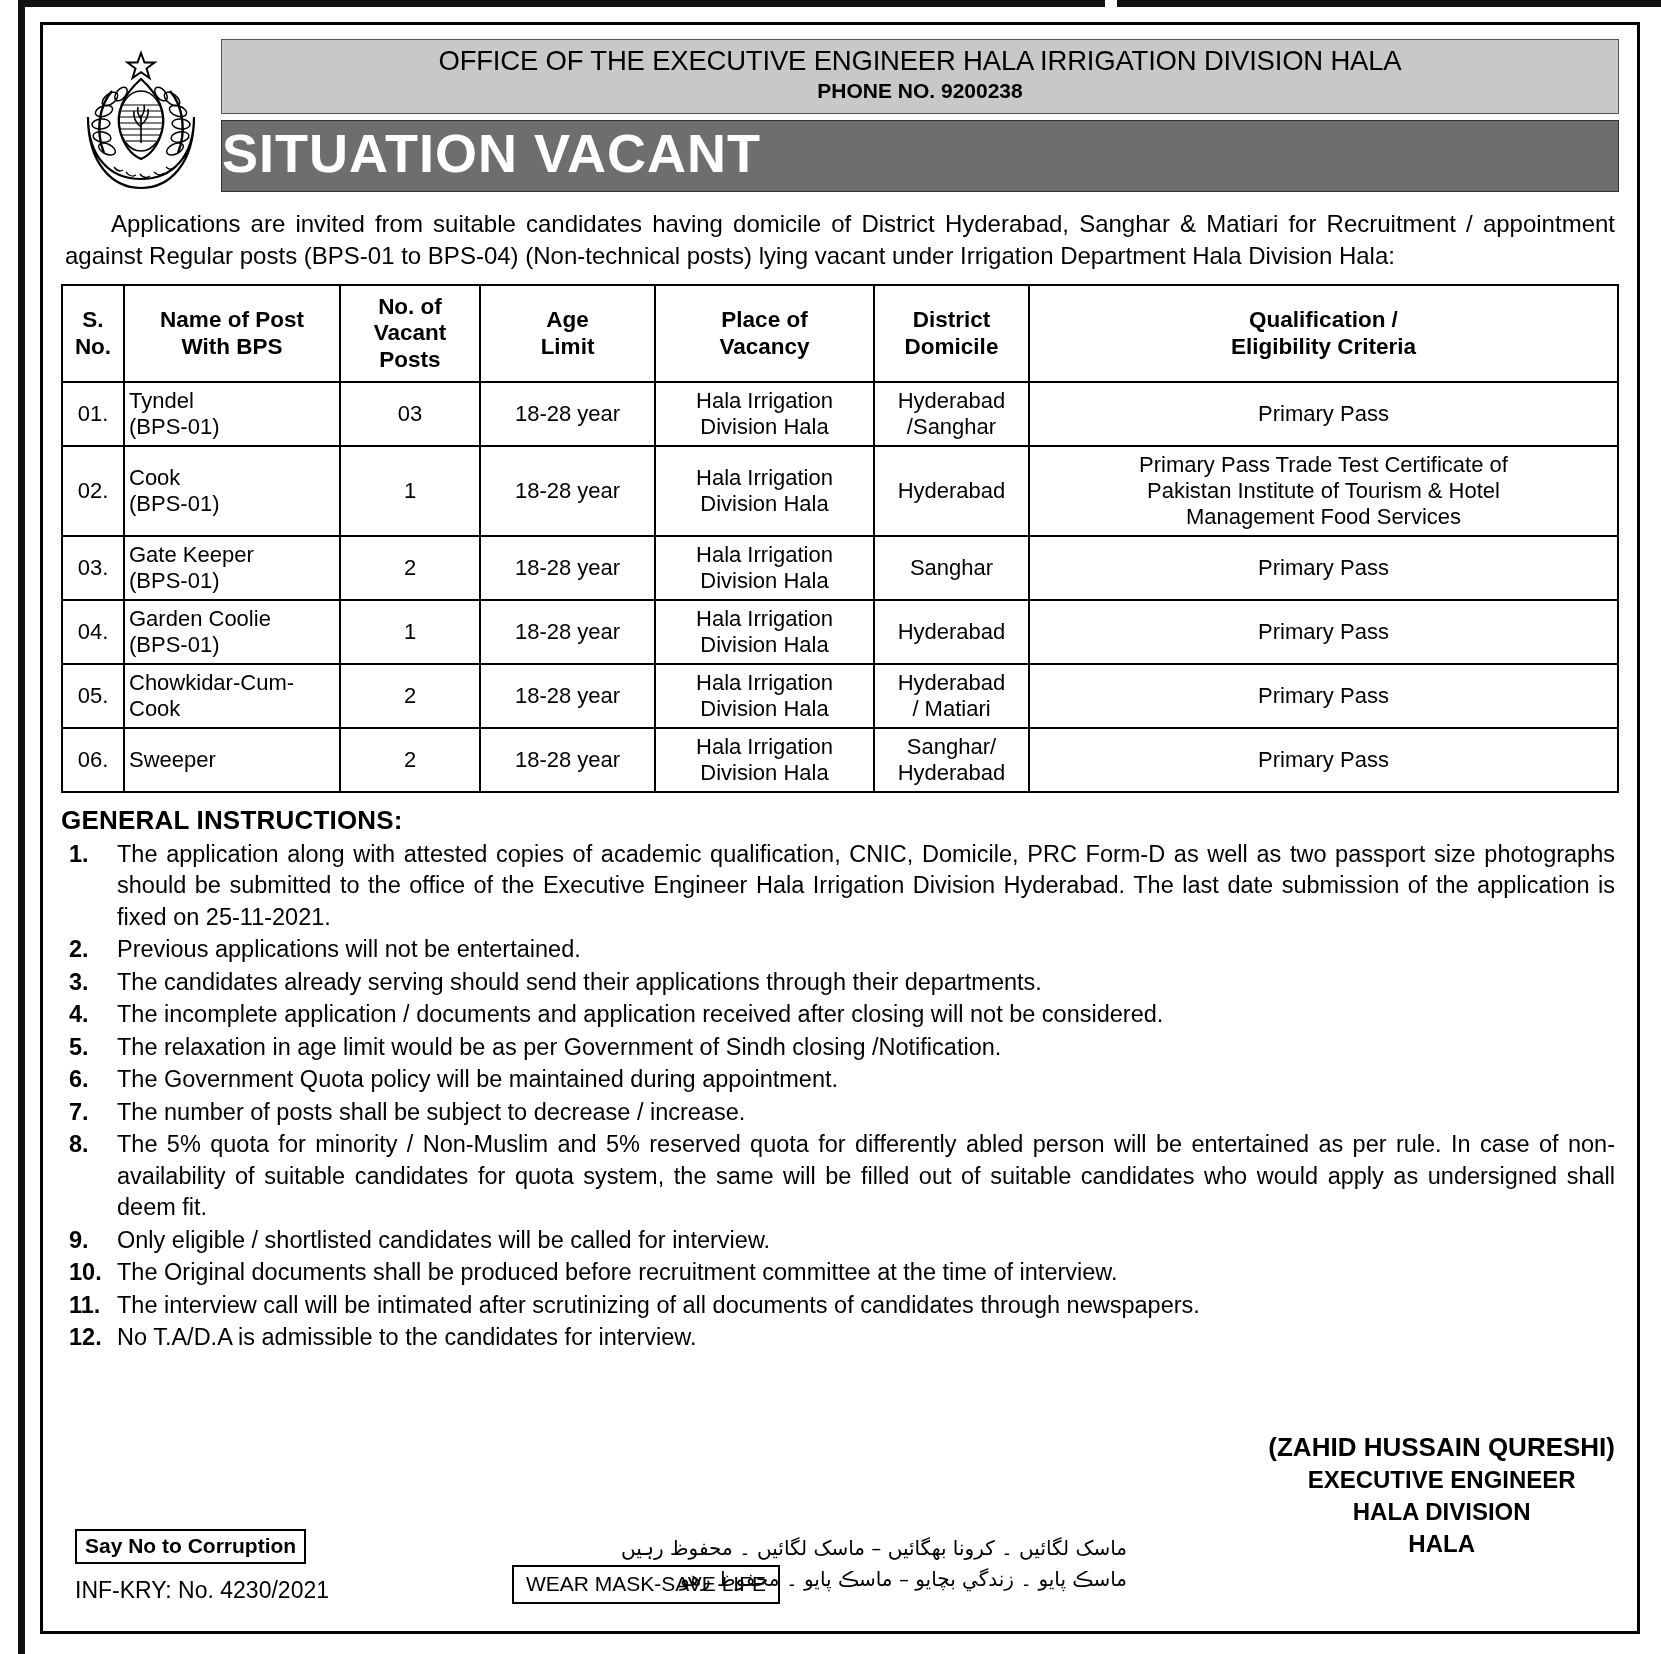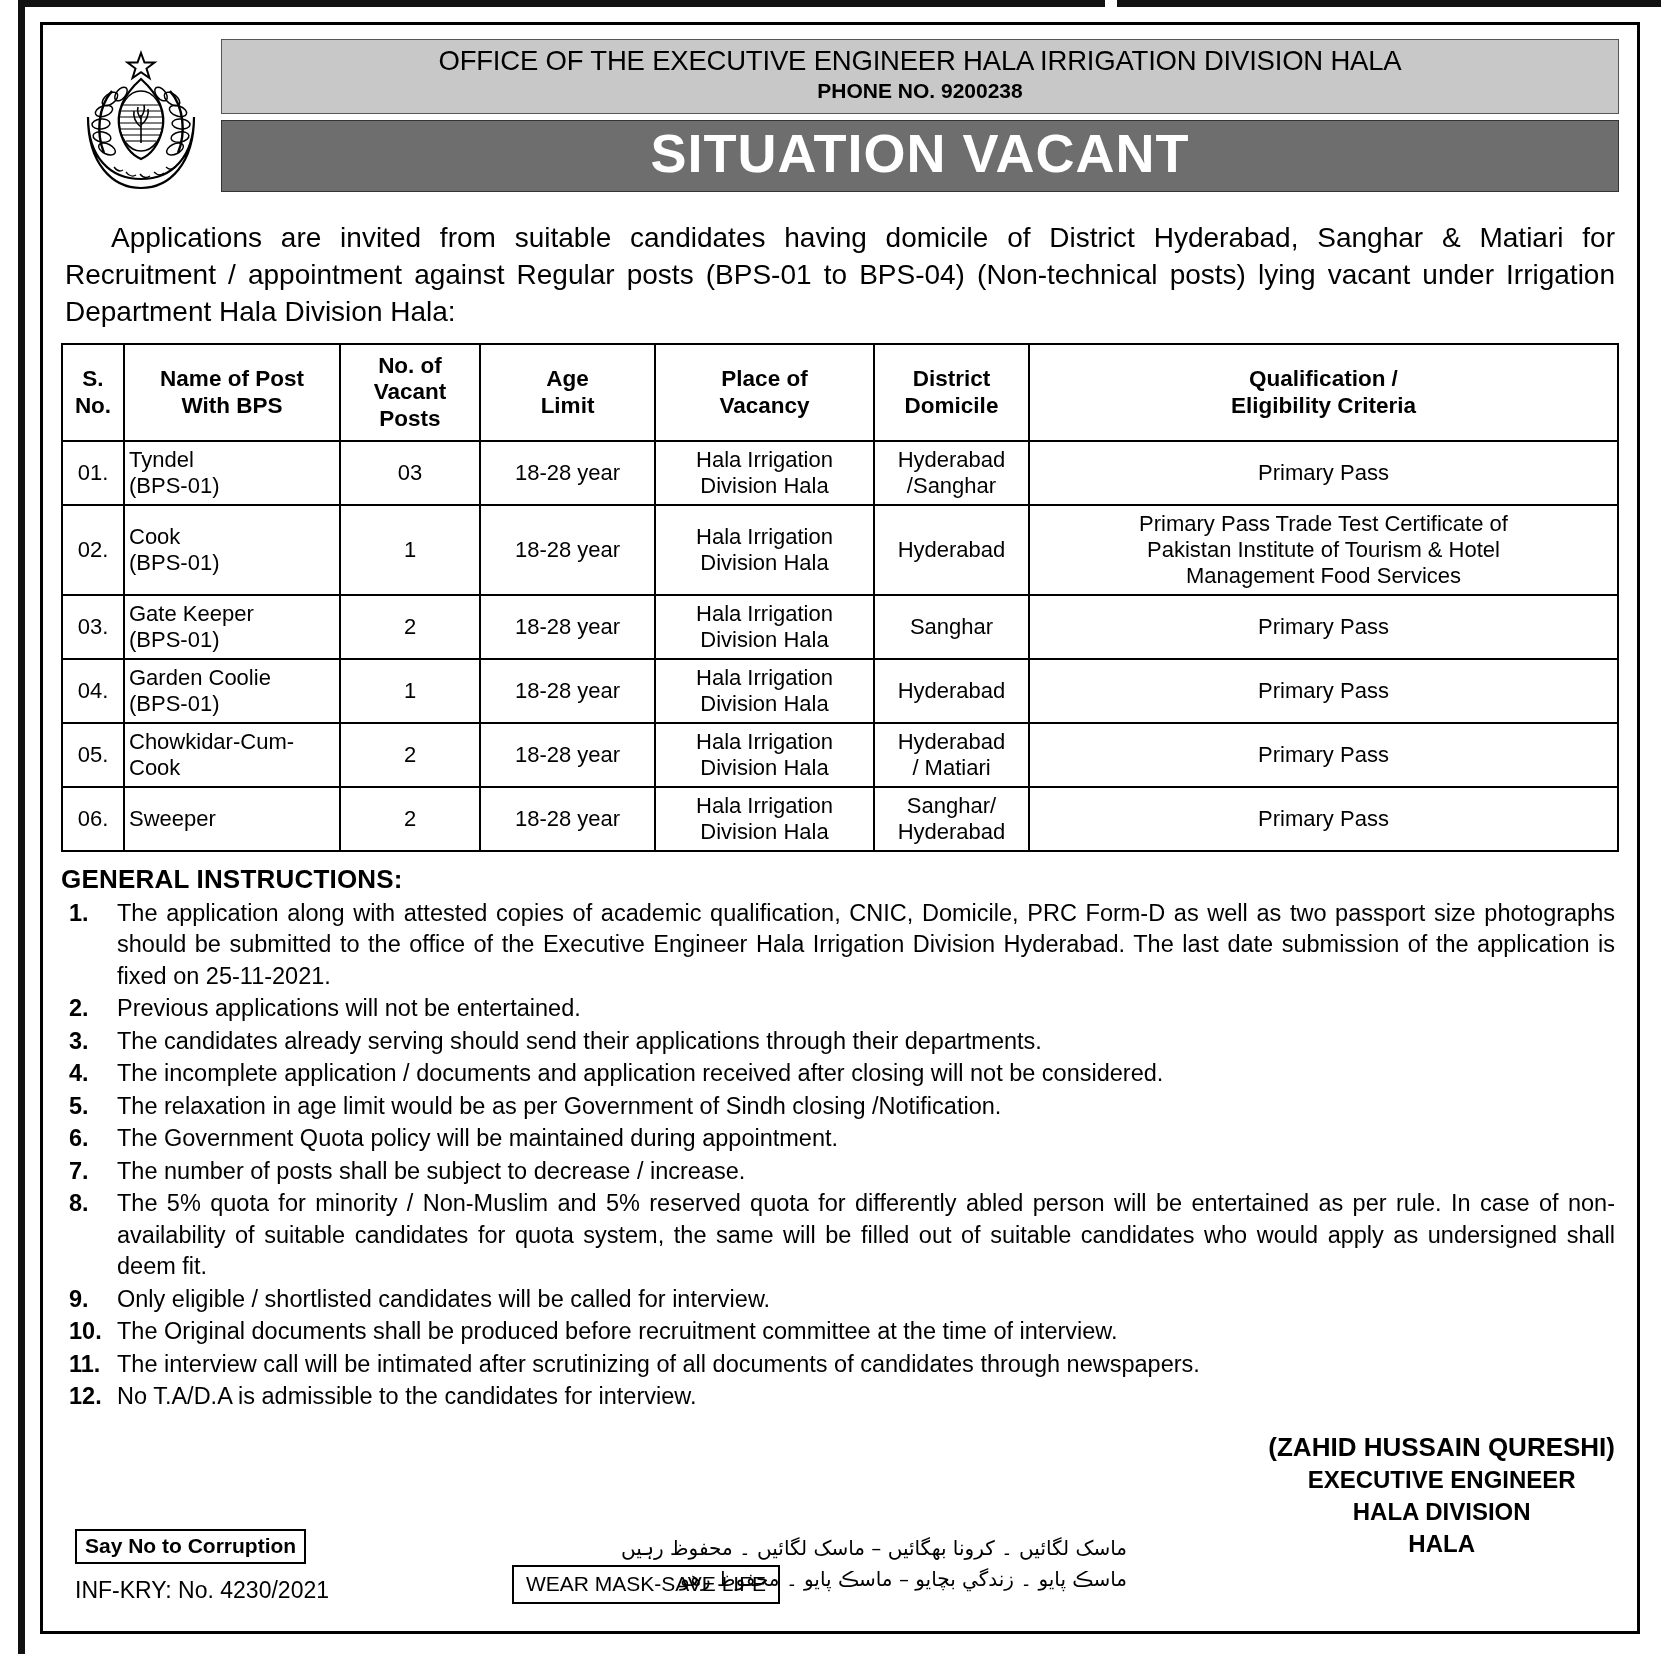--- a/index.html
+++ b/index.html
@@ -84,35 +84,35 @@
   .office-phone {
     font-size: 21px;
     font-weight: bold;
     line-height: 1.2;
     margin-top: 1px;
   }
   .situation-bar {
     margin-top: 6px;
     background: #6e6e6e;
     border: 1px solid #333;
-    text-align: center;
+    text-align: left;
     padding: 2px 0 8px 0;
   }
   .situation-text {
     color: #fff;
     font-size: 54px;
     font-weight: bold;
     letter-spacing: 1px;
     line-height: 1.12;
   }
 
   
   .intro {
-    margin-top: 22px;
-    font-size: 28px;
+    margin-top: 11px;
+    font-size: 24px;
     line-height: 1.33;
     text-align: justify;
     text-justify: inter-word;
     padding: 0 4px 0 4px;
   }
   .intro .indent { display: inline-block; width: 46px; }
 
   
   table.vac {
     margin-top: 12px;

